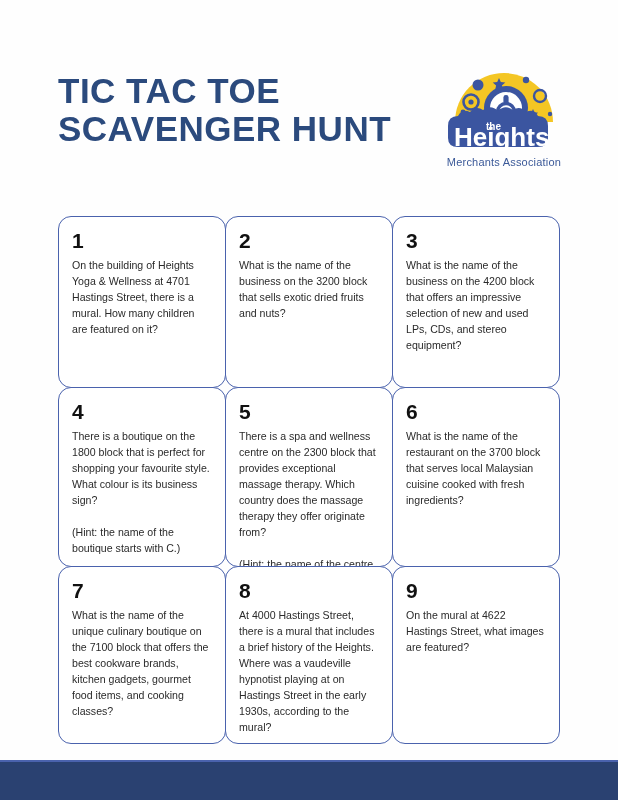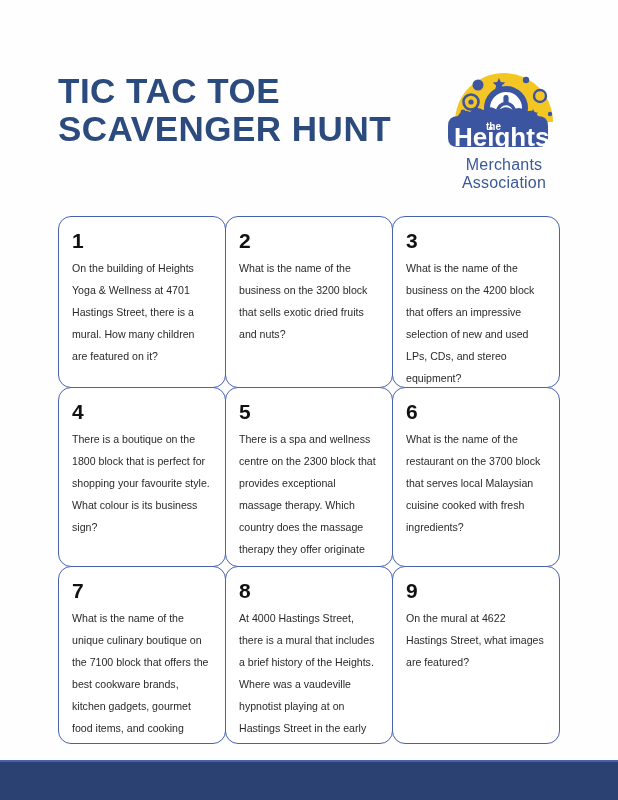--- a/index.html
+++ b/index.html
@@ -59,21 +59,21 @@
     width: 148px;
     height: 105px;
   }
   .logo-tagline {
     position: absolute;
     left: 0;
     top: 104px;
     width: 148px;
     text-align: center;
     font-family: "Liberation Sans", sans-serif;
-    font-size: 16px;
+    font-size: 11px;
     color: #3b5998;
     letter-spacing: 0.2px;
   }
 
   
   .grid {
     position: absolute;
     left: 58px;
     top: 216px;
     width: 502px;
@@ -92,21 +92,21 @@
     font-family: "Liberation Sans", sans-serif;
     font-weight: bold;
     font-size: 21px;
     line-height: 23px;
     color: #111111;
     margin-bottom: 5px;
   }
   .card-text {
     font-family: "Liberation Sans", sans-serif;
     font-size: 10.6px;
-    line-height: 22px;
+    line-height: 16px;
     color: #2a2a2a;
     white-space: pre-line;
   }
 
   
   .col-1 { left: 0px;   width: 168px; }
   .col-2 { left: 167px; width: 168px; }
   .col-3 { left: 334px; width: 168px; }
 
   

